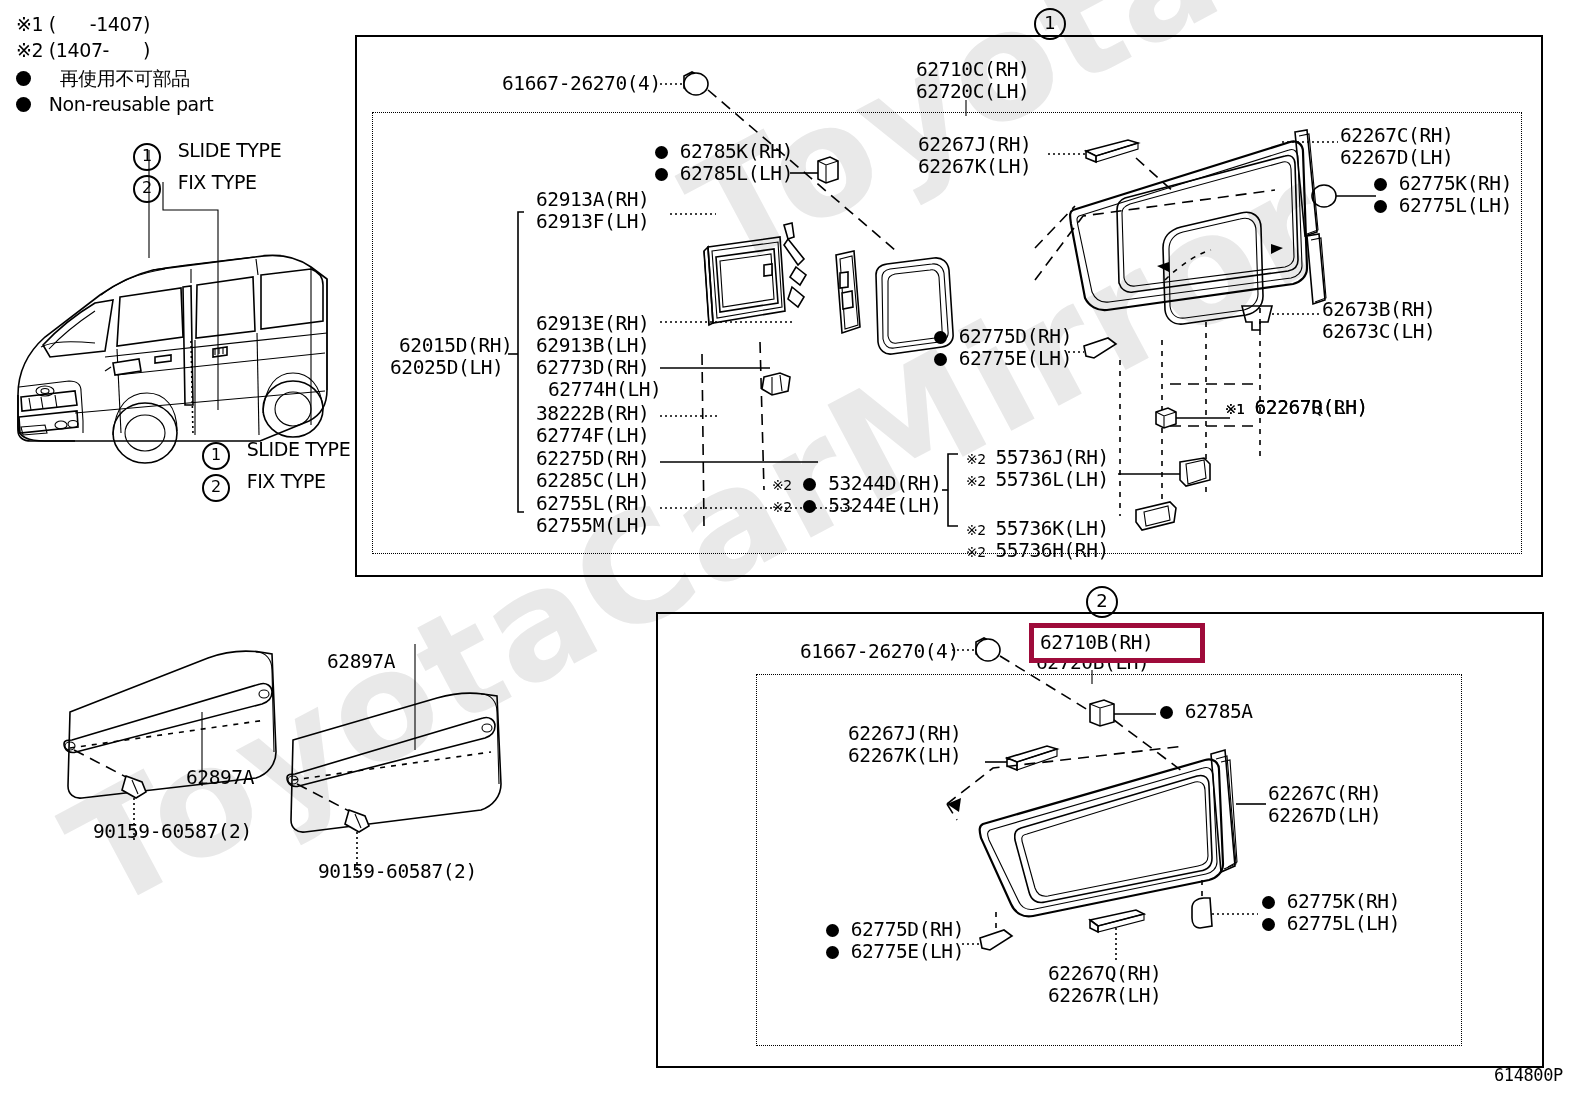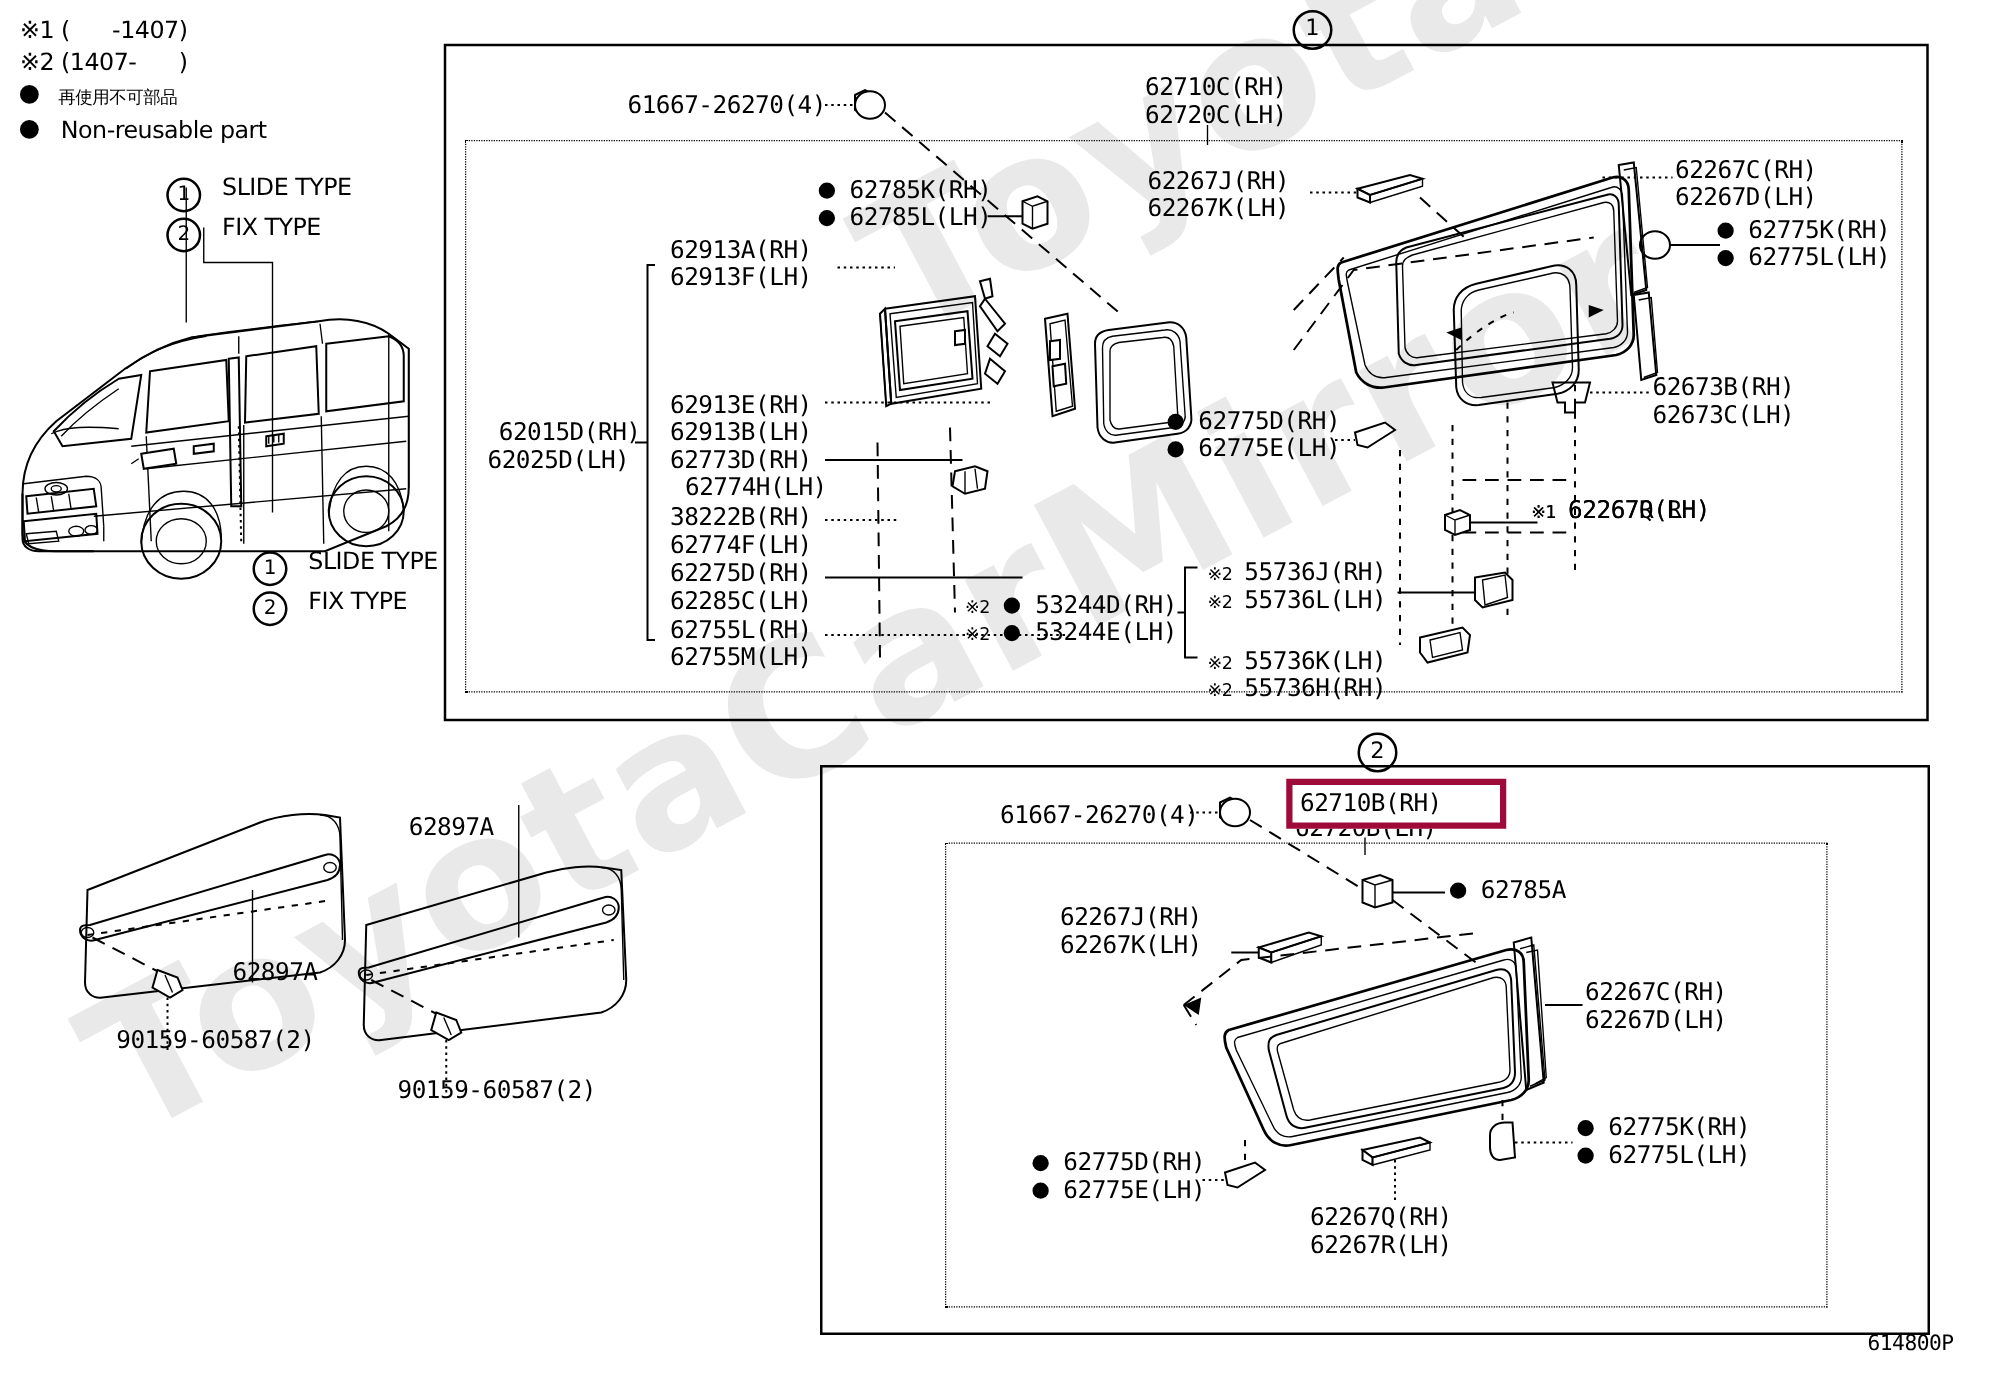--- a/index.html
+++ b/index.html
@@ -128,21 +128,21 @@
   <div id="watermark">
     <div class="wm-text" id="wm1">ToyotaCarMirror</div>
     <div class="wm-text" id="wm2">ToyotaCarMirror</div>
   </div>
 
   <div class="lbl jp" style="left:16px;top:12px;font-size:19px;">※1 (      -1407)</div>
   <div class="lbl jp" style="left:16px;top:38px;font-size:19px;">※2 (1407-      )</div>
 
   <div style="position:absolute;left:16px;top:66px;z-index:6;">
     <span class="dot big"></span>
-    <span class="lbl jp" style="position:static;font-size:14px;margin-left:4px;">再使用不可部品</span>
+    <span class="lbl jp" style="position:static;font-size:19px;margin-left:17px;">再使用不可部品</span>
   </div>
   <div style="position:absolute;left:16px;top:92px;z-index:6;">
     <span class="dot big"></span>
     <span class="lbl sans" style="position:static;margin-left:6px;">Non-reusable part</span>
   </div>
 
   <div style="position:absolute;left:133px;top:138px;z-index:6;">
     <span class="circnum">1</span>
     <span class="lbl sans" style="position:static;margin-left:7px;">SLIDE TYPE</span>
   </div>

